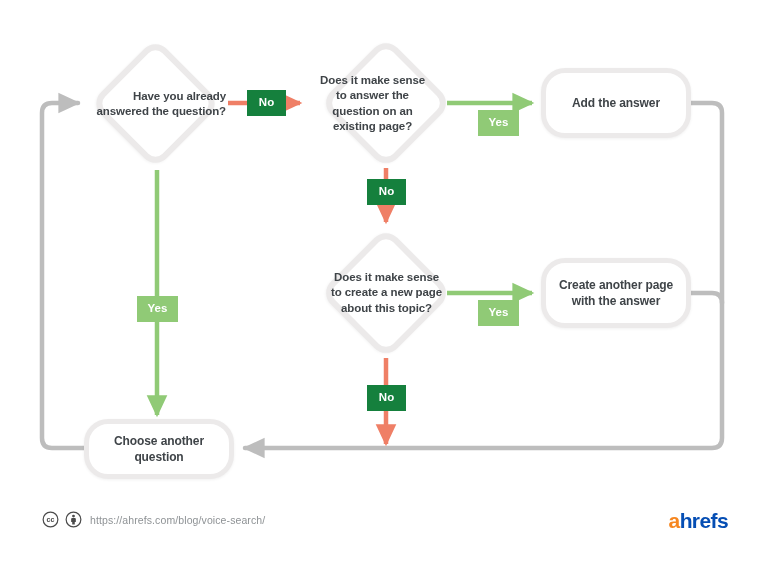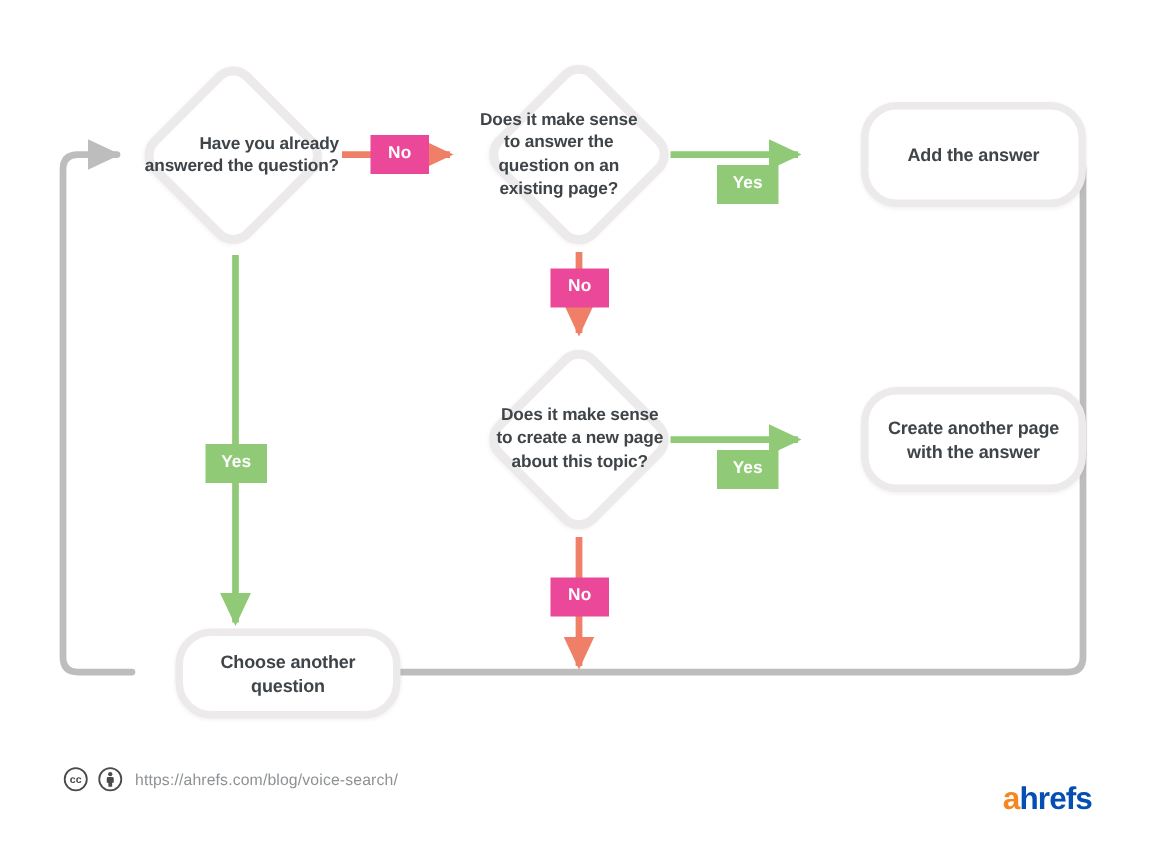--- a/index.html
+++ b/index.html
@@ -33,21 +33,20 @@
     background: #ffffff;
     border: 5px solid #eceaea;
     display: flex;
     align-items: center;
     justify-content: center;
     text-align: center;
   }
   .node.rect {
     border-radius: 24px;
     box-shadow: 0 1px 3px rgba(0,0,0,0.06);
-    margin-left: 33px;
   }
   .diamond {
     position: absolute;
     box-sizing: border-box;
     background: #ffffff;
     border: 6px solid #eceaea;
     border-radius: 16px;
     transform: rotate(45deg);
     box-shadow: 0 1px 3px rgba(0,0,0,0.05);
   }
@@ -78,21 +77,21 @@
     box-sizing: border-box;
     display: flex;
     align-items: center;
     justify-content: center;
     color: #ffffff;
     font-weight: bold;
     font-size: 11.5px;
     letter-spacing: 0.1px;
     line-height: 1;
   }
-  .chip.no  { background: #ec4899; text-align: center; }
+  .chip.no  { background: #15803d; text-align: center; }
   .chip.yes { background: #90ca76; margin-top: 20px; }
 
   
   .footer-left {
     position: absolute;
     left: 42px;
     top: 511px;
     display: flex;
     align-items: center;
     gap: 6px;
@@ -106,21 +105,21 @@
   .footer-url {
     font-size: 10.5px;
     color: #8e9295;
     margin-left: 2px;
     letter-spacing: 0.1px;
     white-space: nowrap;
   }
   .brand {
     position: absolute;
     right: 40px;
-    top: 522px;
+    top: 510px;
     font-size: 21px;
     font-weight: bold;
     letter-spacing: -0.6px;
     line-height: 1;
   }
   .brand .a { color: #f6861f; }
   .brand .rest { color: #054eb4; }
 </style>
 </head>
 <body>

